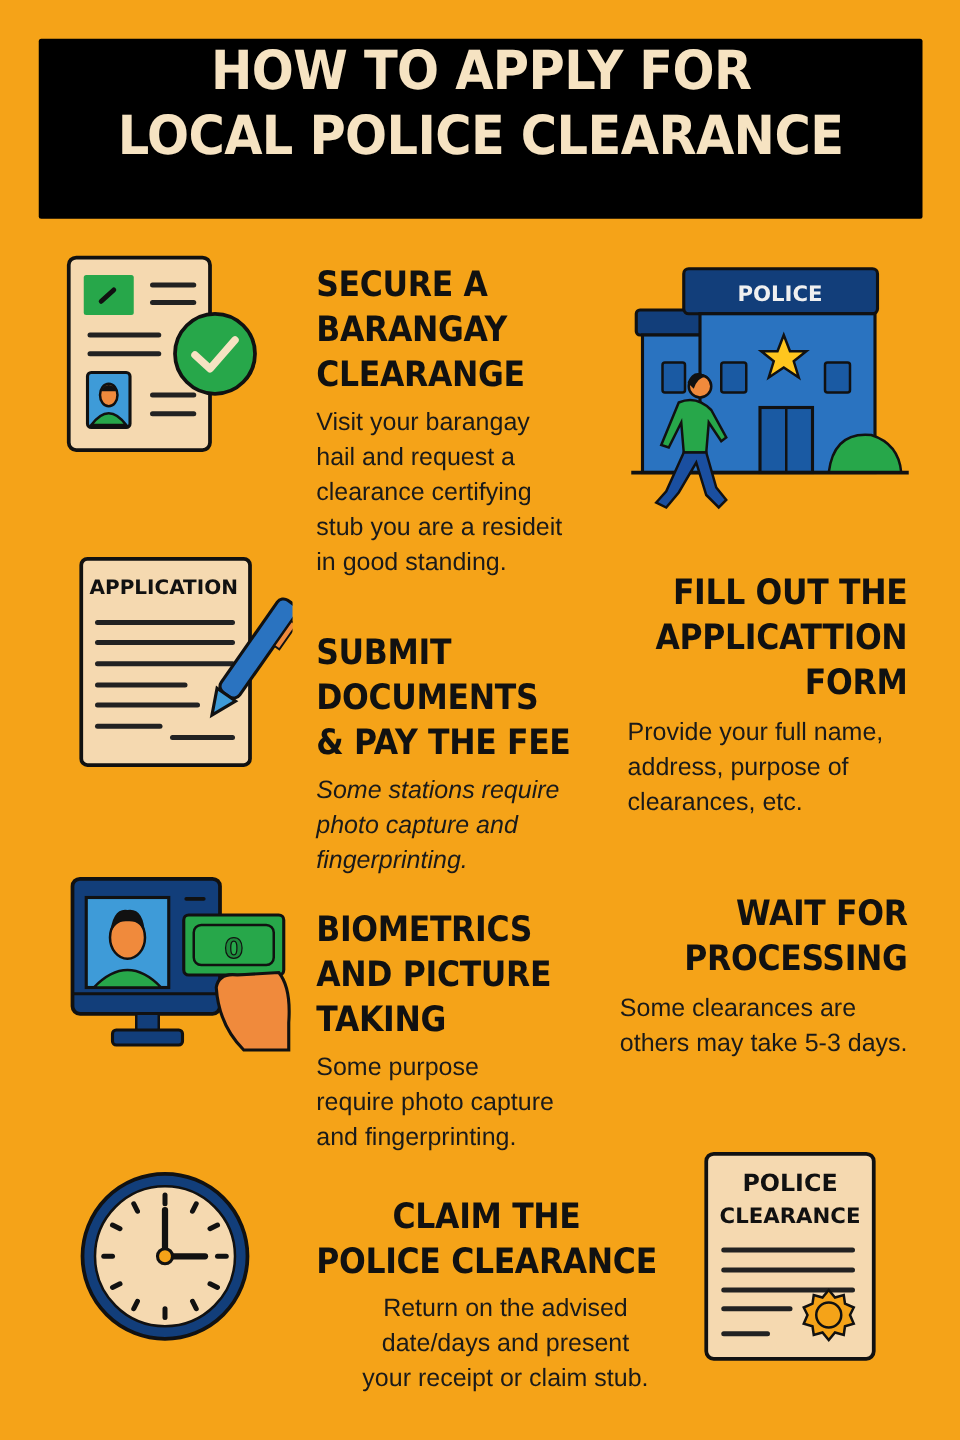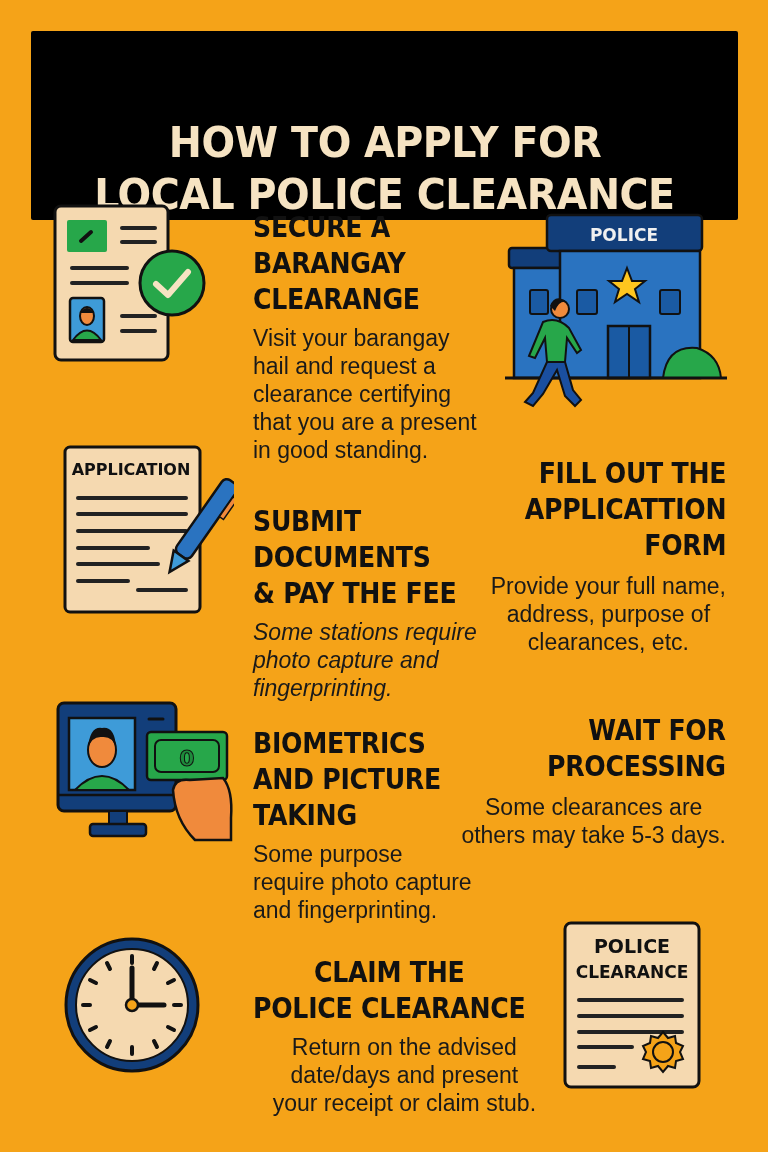--- a/index.html
+++ b/index.html
@@ -1,39 +1,39 @@
 <!DOCTYPE html>
 <html><head>
 <meta charset="utf-8">
 <style>
   * { box-sizing: border-box; margin: 0; padding: 0; }
   html, body { width: 768px; height: 1152px; background: #F5A318; overflow: hidden; }
   body { position: relative; font-family: "Liberation Sans", sans-serif; color: #111; }
   .title-box {
-    position: absolute; left: 31px; top: 31px; width: 707px; height: 189px;
+    position: absolute; left: 31px; top: 31px; width: 707px; height: 144px;
     background: #000; border-radius: 2px;
-    display: flex; flex-direction: column; align-items: center; justify-content: flex-end;
+    display: flex; flex-direction: column; align-items: center; justify-content: flex-start;
   }
   .title-line {
     font-family: "DejaVu Sans", sans-serif; font-weight: bold; color: #F6E3C2;
     font-size: 43px; line-height: 52px; letter-spacing: -0.5px; transform: scaleX(0.92);
     white-space: nowrap;
   }
   .section { position: absolute; }
   .heading {
     font-family: "DejaVu Sans", sans-serif; font-weight: bold; font-size: 28px;
     line-height: 36px; color: #111; white-space: nowrap; transform-origin: left top;
     transform: scaleX(0.9); letter-spacing: -0.3px;
   }
   .heading.right { transform-origin: right top; text-align: right; }
   .body {
-    font-family: "Liberation Sans", sans-serif; font-size: 23px; line-height: 28px;
+    font-family: "Liberation Sans", sans-serif; font-size: 20px; line-height: 28px;
     color: #1a1a1a; white-space: nowrap; margin-top: 4px;
   }
-  .body.right { text-align: center; }
+  .body.right { text-align: left; }
   .icon { position: absolute; }
 </style>
 </head>
 <body>
 
 <div class="title-box">
   <div class="title-line">HOW TO APPLY FOR</div>
   <div class="title-line">LOCAL POLICE CLEARANCE</div>
 </div>
 
@@ -58,21 +58,21 @@
 </div>
 
 <div class="section" style="left:253px;top:210px;">
   <div class="heading">SECURE A</div>
   <div class="heading">BARANGAY</div>
   <div class="heading">CLEARANGE</div>
   <div class="body" style="margin-top:6px;">
     <div>Visit your barangay</div>
     <div>hail and request a</div>
     <div>clearance certifying</div>
-    <div>that you are a present</div>
+    <div>stub you are a resideit</div>
     <div>in good standing.</div>
   </div>
 </div>
 
 <div class="icon" style="left:497px;top:210px;">
   <svg width="240" height="205" viewBox="0 0 240 205">
     <rect x="12" y="38" width="56" height="20" rx="3" fill="#123E7A" stroke="#111" stroke-width="2.5"></rect>
     <rect x="17" y="58" width="50" height="110" fill="#2A73C0" stroke="#111" stroke-width="2.5"></rect>
     <rect x="50" y="5" width="155" height="36" rx="4" fill="#123E7A" stroke="#111" stroke-width="2.5"></rect>
     <text x="127" y="31" text-anchor="middle" font-family="DejaVu Sans, sans-serif" font-weight="bold" font-size="17" fill="#F0F0F0">POLICE</text>

